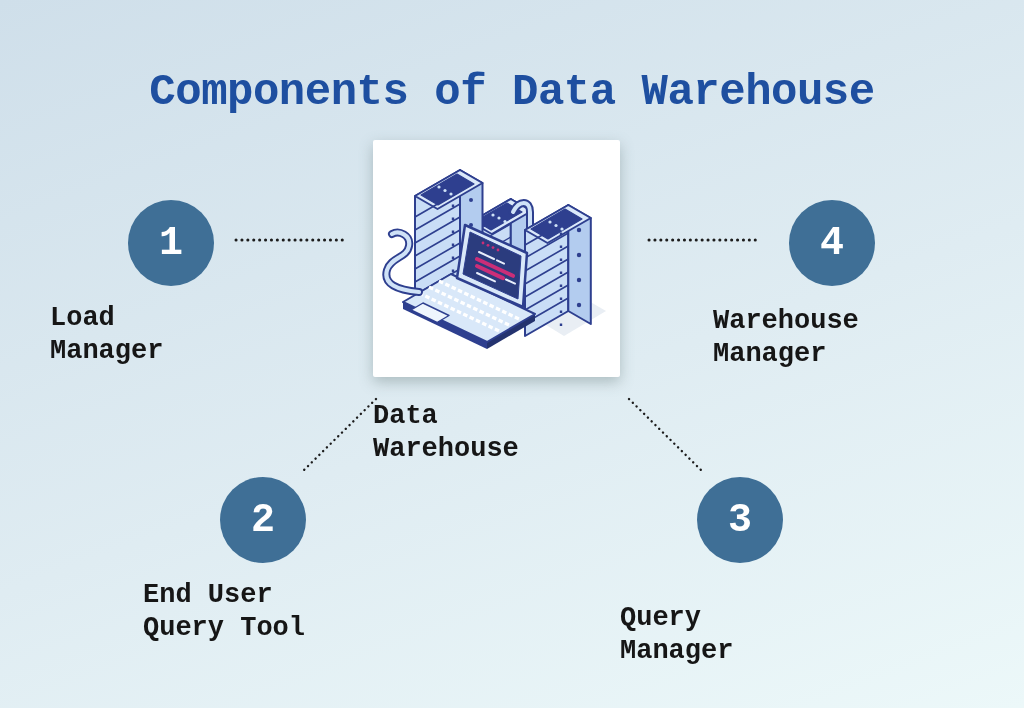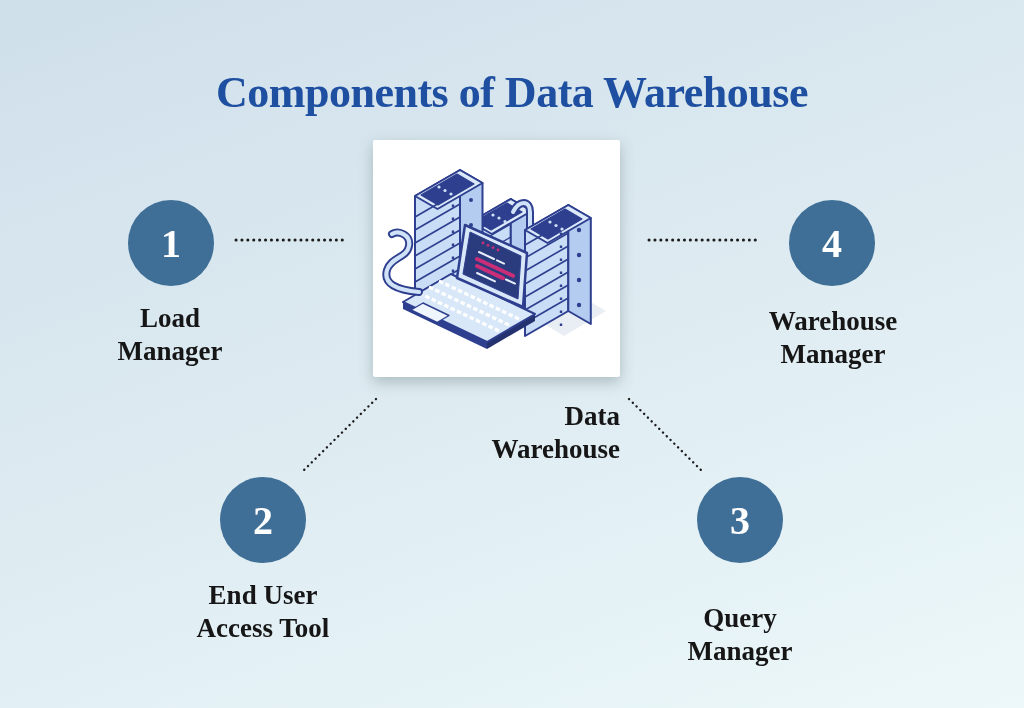--- a/index.html
+++ b/index.html
@@ -1,47 +1,47 @@
 <!DOCTYPE html>
 <html><head>
 <meta charset="utf-8">
 <style>
   html,body { margin:0; padding:0; }
   .canvas {
     position:relative; width:1024px; height:708px; overflow:hidden;
     background:linear-gradient(160deg,#cfdfea 0%,#dfecf2 55%,#ecf8f9 100%);
-    font-family:Liberation Serif, serif;
+    font-family:Liberation Mono, monospace;
   }
   .title {
     position:absolute; top:38px; left:0; width:100%;
     text-align:center; font-size:44px; font-weight:800;
     color:#1e4fa0; letter-spacing:-0.5px;
   }
   .center-box {
     position:absolute; left:373px; top:140px; width:247px; height:237px;
     background:#ffffff; border-radius:2px;
     box-shadow:0 5px 14px rgba(110,130,130,0.45);
   }
   .center-label {
     position:absolute; left:373px; top:400px; width:247px;
-    text-align:right; font-size:27px; font-weight:700; color:#161616;
+    text-align:left; font-size:27px; font-weight:700; color:#161616;
     line-height:33px; white-space:pre-line;
   }
   .num-circle {
     position:absolute; width:86px; height:86px; border-radius:50%;
     background:#3f6f96; color:#ffffff;
     display:flex; align-items:center; justify-content:center;
     font-size:40px; font-weight:700;
   }
   #circle-1 { left:128px; top:200px; }
   #circle-2 { left:220px; top:477px; }
   #circle-3 { left:697px; top:477px; }
   #circle-4 { left:789px; top:200px; }
   .comp-label {
-    position:absolute; width:240px; text-align:center;
+    position:absolute; width:240px; 
     font-size:27px; font-weight:700; color:#161616;
     line-height:33px; white-space:pre-line;
   }
   #label-1 { left:50px;  top:302px; }
   #label-2 { left:143px; top:579px; }
   #label-3 { left:620px; top:602px; }
   #label-4 { left:713px; top:305px; }
   .connectors { position:absolute; left:0; top:0; pointer-events:none; }
 </style>
 </head>
@@ -151,19 +151,19 @@
   <div class="num-circle" id="circle-3">
     <span>3</span>
   </div>
   <div class="num-circle" id="circle-4">
     <span>4</span>
   </div>
 
   <div class="comp-label" id="label-1">Load
 Manager</div>
   <div class="comp-label" id="label-2">End User
-Access Tool</div>
+Query Tool</div>
   <div class="comp-label" id="label-3">Query
 Manager</div>
   <div class="comp-label" id="label-4">Warehouse
 Manager</div>
 
 </div>
 
 </body></html>

